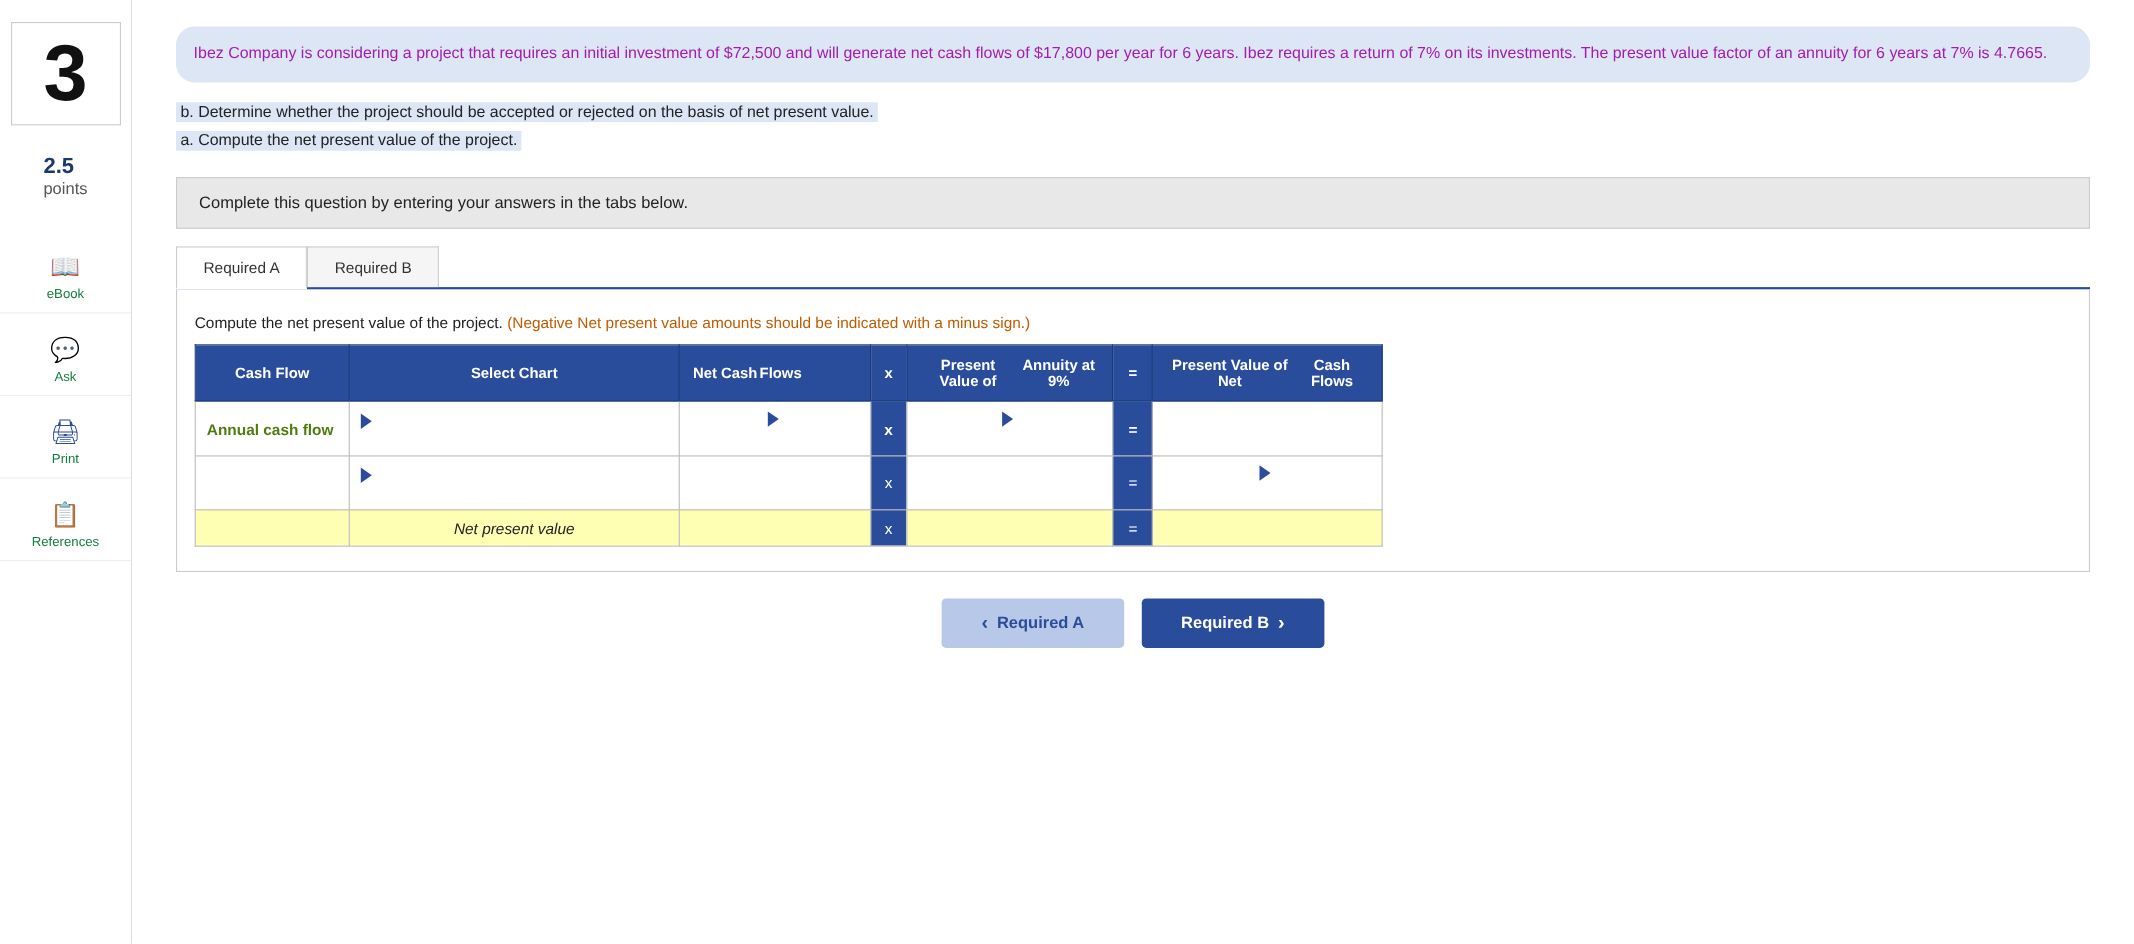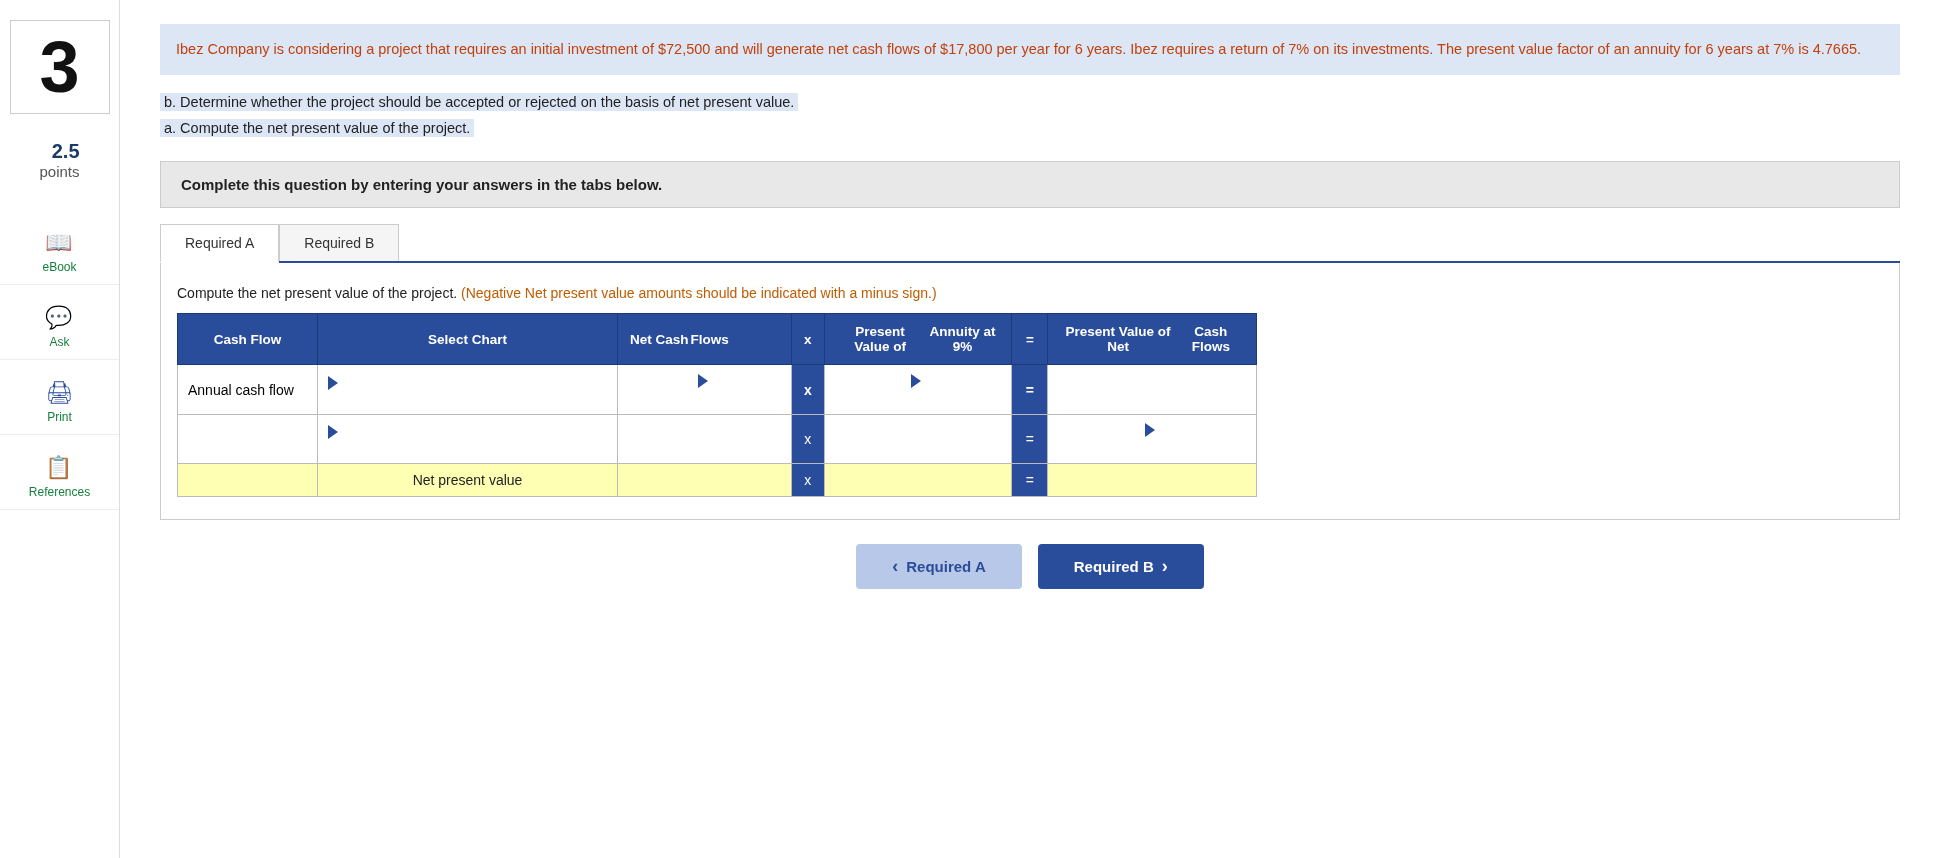--- a/index.html
+++ b/index.html
@@ -31,21 +31,21 @@
       color: #111;
       line-height: 1;
       margin-bottom: 10px;
       padding: 10px;
       border: 1px solid #ccc;
       width: 100px;
       text-align: center;
     }
     .points-section {
       margin-top: 16px;
-      text-align: right;
+      text-align: left;
       margin-bottom: 30px;
     }
     .points-value {
       font-size: 20px;
       font-weight: bold;
       color: #1a3a6b;
     }
     .points-label {
       font-size: 15px;
       color: #555;
@@ -81,35 +81,36 @@
     .main-content {
       flex: 1;
       padding: 24px 40px;
     }
     .problem-text {
       background: #dce6f5;
       padding: 14px 16px;
       margin-bottom: 14px;
       line-height: 1.6;
       font-size: 14.5px;
-      color: #c2410c;
+      color: #a21caf;
+      border-radius: 17px;
     }
     .sub-questions {
       margin-bottom: 20px;
       line-height: 1.8;
       font-size: 14.5px;
     }
     .sub-questions .highlight {
       background: #dce6f5;
       padding: 1px 4px;
     }
     .instruction-box {
       background: #e8e8e8;
       padding: 14px 20px;
-      font-weight: bold;
+      font-weight: normal;
       font-size: 15px;
       margin-bottom: 0;
       border: 1px solid #ccc;
     }
     
     .tabs-container {
       margin-top: 16px;
       border-bottom: 2px solid #2a4d9b;
     }
     .tabs {
@@ -162,22 +163,22 @@
       text-align: center;
       font-size: 13.5px;
       border: 1px solid #1a3a7a;
     }
     .npv-table td {
       border: 1px solid #bbb;
       padding: 6px 10px;
       font-size: 14px;
     }
     .npv-table .row-label {
-      font-weight: normal;
-      color: #000000;
+      font-weight: bold;
+      color: #4d7c0f;
       min-width: 140px;
     }
     .npv-table .select-chart-cell {
       min-width: 300px;
     }
     .npv-table .net-cash-flow-cell {
       min-width: 110px;
       text-align: center;
     }
     .npv-table .x-cell {
@@ -406,21 +407,21 @@
             </td>
             <td style="background:#2a4d9b;color:#fff;text-align:center;">=</td>
             <td class="pv-net-cash-cell">
               <span class="blue-triangle"></span>
               <input class="input-cell" type="text" value="" style="">
             </td>
           </tr>
 
           <tr class="highlighted-row">
             <td class="row-label"></td>
-            <td class="select-chart-cell" style="text-align:center;">
+            <td class="select-chart-cell" style="text-align:center;font-style:italic;">
               <span>Net present value</span>
             </td>
             <td class="net-cash-flow-cell"></td>
             <td style="background:#2a4d9b;color:#fff;text-align:center;">x</td>
             <td class="pv-annuity-cell"></td>
             <td style="background:#2a4d9b;color:#fff;text-align:center;">=</td>
             <td class="pv-net-cash-cell" style="background:#ffffb3;">
               <input class="input-cell" type="text" value="" style="background: transparent;">
             </td>
           </tr>

